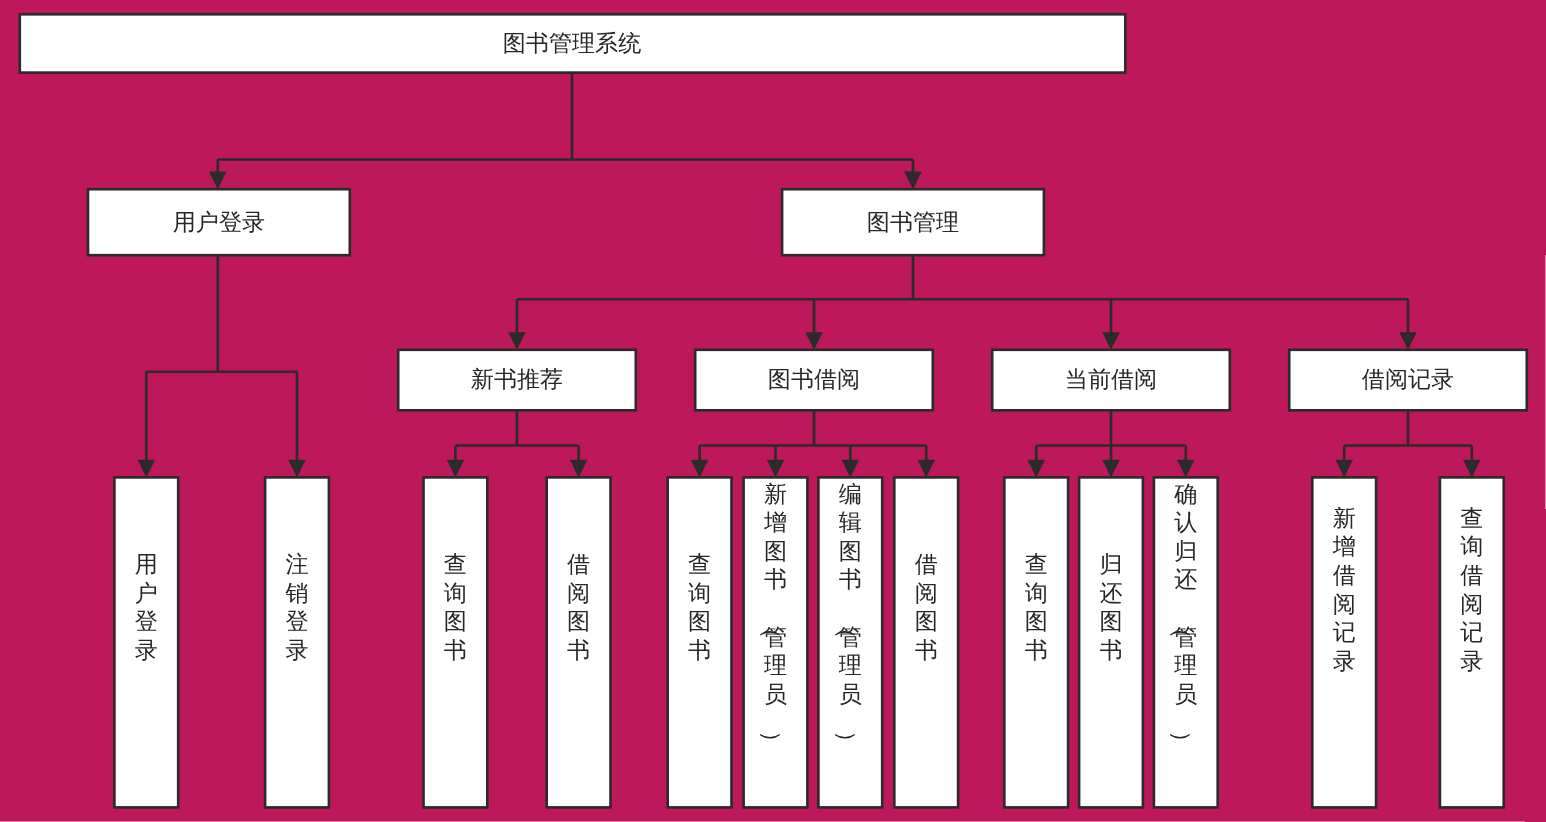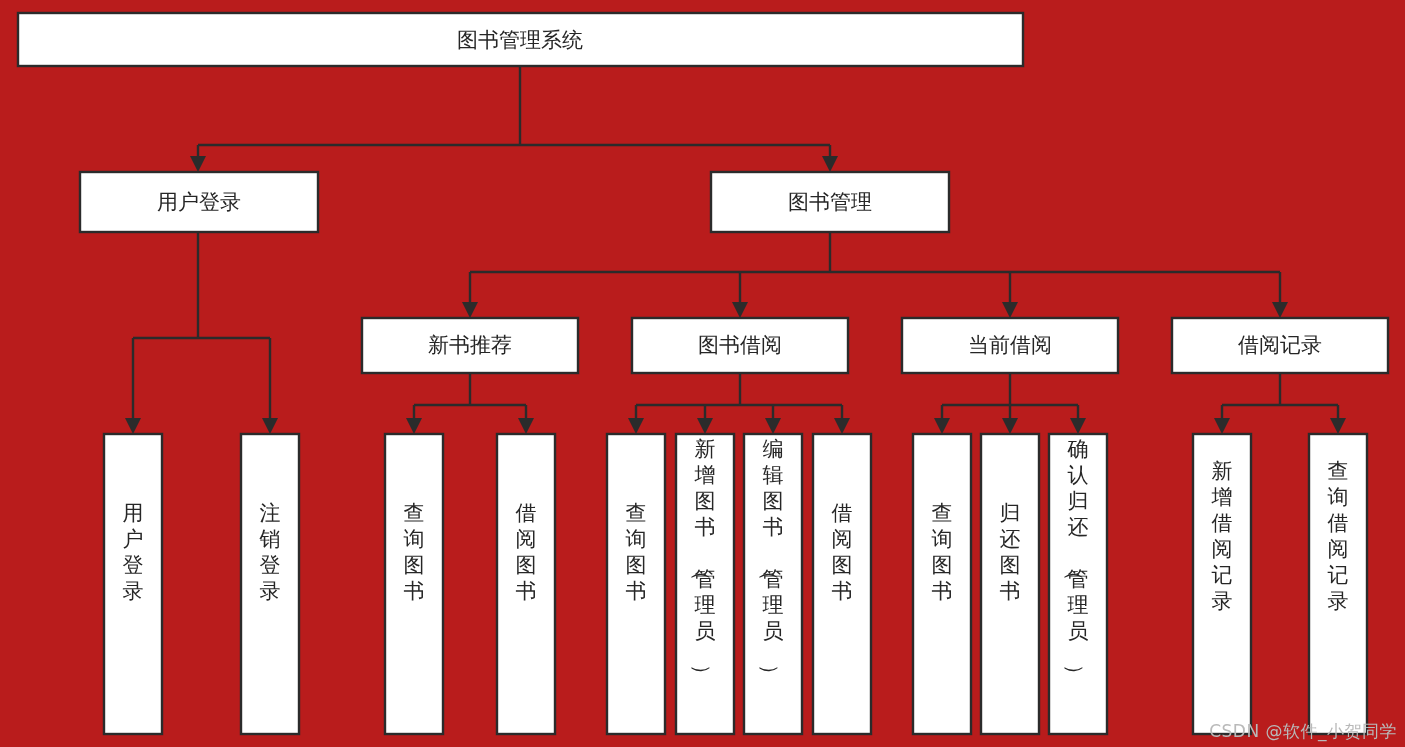--- a/index.html
+++ b/index.html
@@ -10,21 +10,21 @@
   body {
     width: 1405px;
     height: 747px;
     font-family: "DejaVu Sans", "Liberation Sans", sans-serif;
     overflow: hidden;
   }
   #diagram-root {
     position: relative;
     width: 1405px;
     height: 747px;
-    background: #b91c1c;
+    background: #be185d;
   }
   svg#tree-svg {
     position: absolute;
     left: 0;
     top: 0;
     width: 1405px;
     height: 747px;
     display: block;
   }
   .node-box {
@@ -234,14 +234,13 @@
       <text class="node-label-v" x="1222" y="478"><tspan x="1222" y="478">新</tspan><tspan x="1222" y="504">增</tspan><tspan x="1222" y="530">借</tspan><tspan x="1222" y="556">阅</tspan><tspan x="1222" y="582">记</tspan><tspan x="1222" y="608">录</tspan></text>
     </g>
 
     <g>
       <rect class="node-box" x="1309" y="434" width="58" height="300"></rect>
       <text class="node-label-v" x="1338" y="478"><tspan x="1338" y="478">查</tspan><tspan x="1338" y="504">询</tspan><tspan x="1338" y="530">借</tspan><tspan x="1338" y="556">阅</tspan><tspan x="1338" y="582">记</tspan><tspan x="1338" y="608">录</tspan></text>
     </g>
 
   </svg>
 
-  <div class="watermark">CSDN @软件_小贺同学</div>
 </div>
 
 </body></html>

